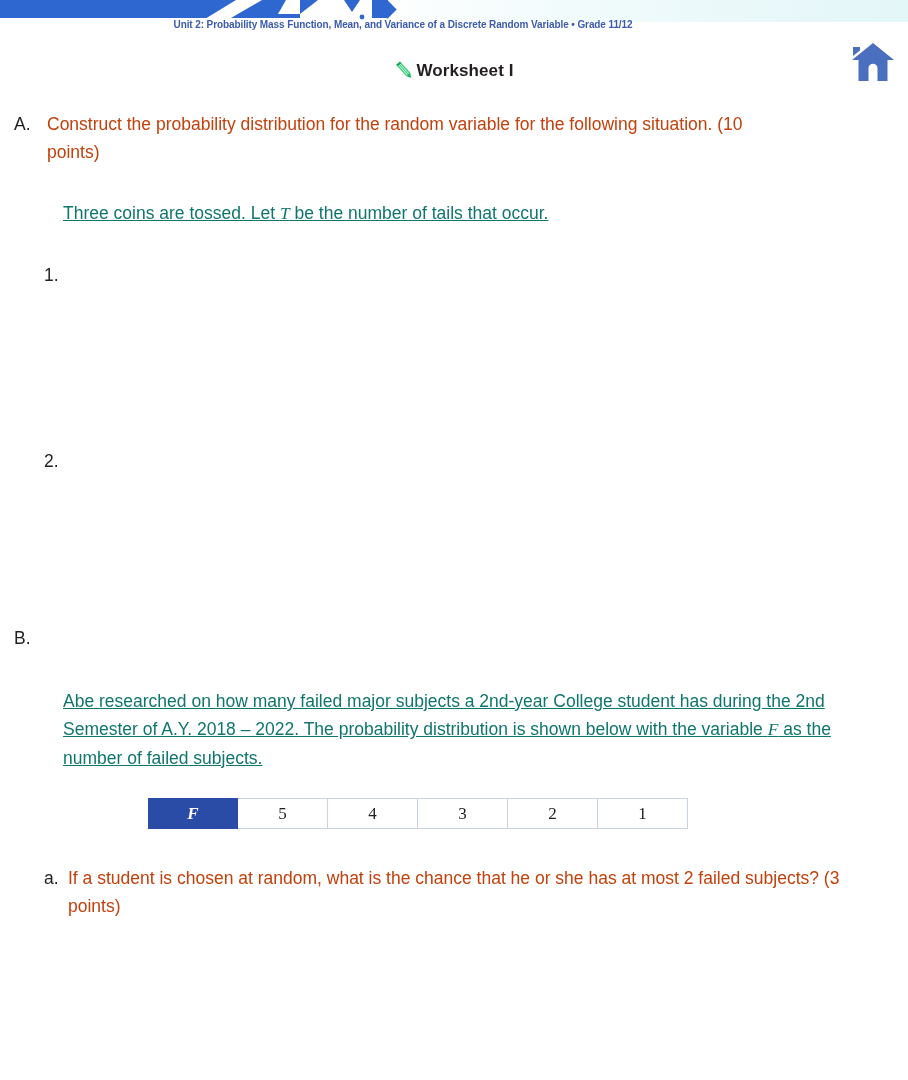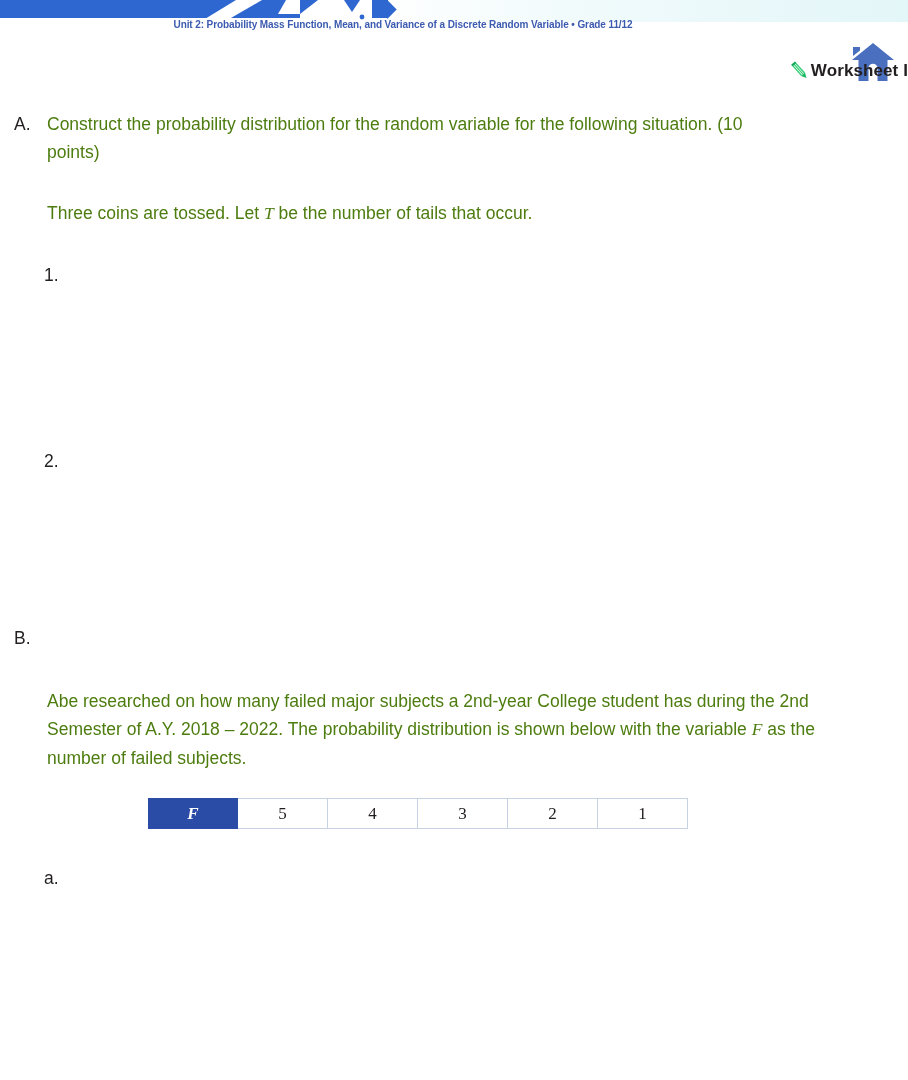--- a/index.html
+++ b/index.html
@@ -60,21 +60,21 @@
   }
 
   
   .worksheet-head {
     position: absolute;
     top: 60px;
     left: 0;
     width: 908px;
     text-align: center;
     display: flex;
-    justify-content: flex-end;
+    justify-content: center;
     align-items: center;
   }
   .pencil-icon { display: inline-block; width: 22px; height: 22px; }
   .worksheet-label {
     font-size: 17px;
     font-weight: bold;
     color: #231f20;
     letter-spacing: 0.1px;
   }
 
@@ -93,43 +93,44 @@
   }
   .q-marker {
     flex: 0 0 auto;
     font-size: 17.5px;
     line-height: 1.62;
     color: #231f20;
   }
   .q-text {
     font-size: 17.5px;
     line-height: 1.62;
-    color: #4d7c0f;
+    color: #c2410c;
   }
 
   
   .lvl-a { padding-left: 14px; }
   .lvl-a .q-marker { width: 33px; }
   .lvl-a .q-text { max-width: 740px; }
 
   
   .lvl-num { padding-left: 44px; }
   .lvl-num .q-marker { width: 25px; }
 
   
   .lvl-sub { padding-left: 44px; }
   .lvl-sub .q-marker { width: 24px; }
   .lvl-sub .q-text { max-width: 780px; }
 
   .para {
-    padding-left: 47px;
+    padding-left: 63px;
     font-size: 17.5px;
     line-height: 1.62;
     max-width: 820px;
-    color: #4d7c0f;
+    color: #0f766e;
+    text-decoration: underline;
   }
 
   .mathvar {
     font-family: "Liberation Serif", serif;
     font-style: italic;
     font-size: 17.5px;
   }
 
   .spacer-answer-1 { height: 158px; }
   .spacer-answer-2 { height: 148px; }
@@ -257,15 +258,16 @@
           <td class="val">1</td>
         </tr>
       </tbody>
     </table>
   </div>
 
   <div style="height:35px"></div>
 
   <div class="blk q-row lvl-sub">
     <span class="q-marker">a.</span>
+    <span class="q-text">If a student is chosen at random, what is the chance that he or she has at most 2 failed subjects? (3 points)</span>
   </div>
 
 </div>
 
 </body></html>

